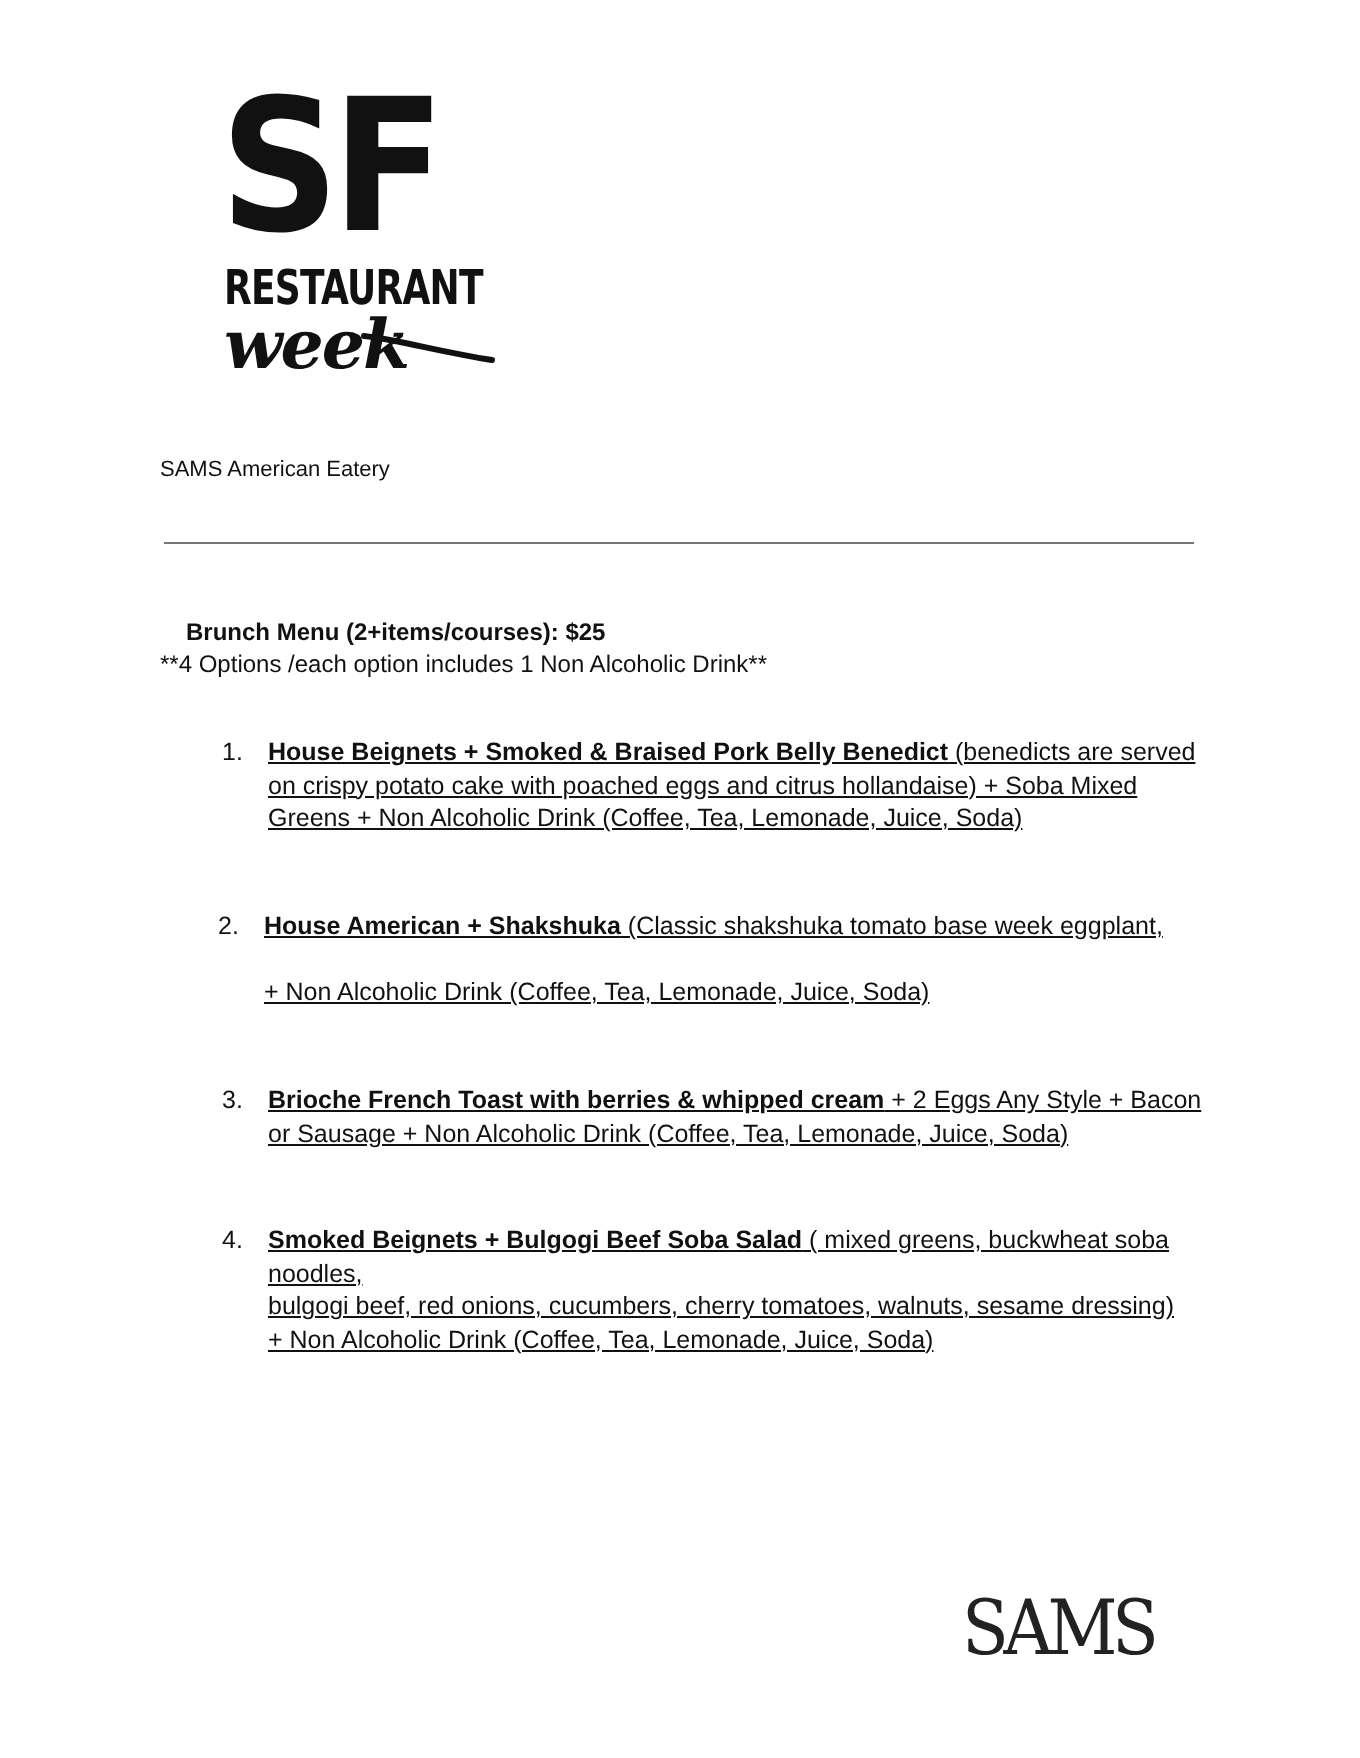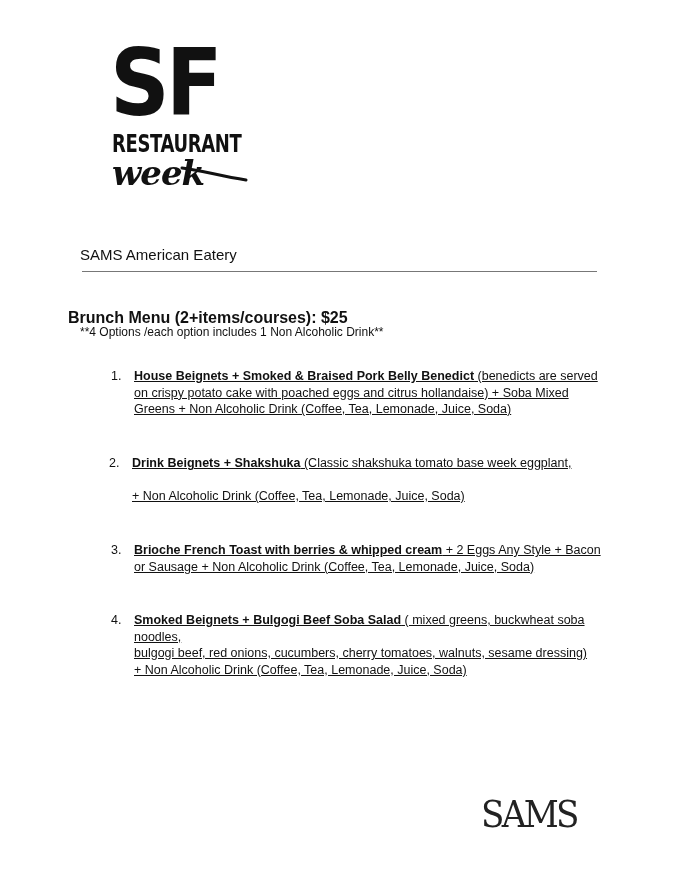--- a/index.html
+++ b/index.html
@@ -21,23 +21,23 @@
     font-family: "DejaVu Sans", sans-serif; font-weight: bold; font-size: 24px;
     line-height: 1; letter-spacing: -0.5px; transform: scaleX(0.75); transform-origin: left top;
     white-space: nowrap;
   }
   .logo .week {
     position: absolute; left: 2px; top: 112px;
     font-family: "DejaVu Serif", serif; font-style: italic; font-weight: bold;
     font-size: 34px; line-height: 1; letter-spacing: -1px;
   }
   .logo svg.swash { position: absolute; left: 70px; top: 118px; }
-  .restaurant-name { position: absolute; left: 80px; top: 246px; font-size: 15px; }
+  .restaurant-name { position: absolute; left: 80px; top: 229px; font-size: 11px; }
   .divider { position: absolute; left: 82px; top: 271px; width: 515px; height: 1px; background: #777; }
-  .menu-title { position: absolute; left: 68px; top: 309px; font-weight: bold; font-size: 16px; }
+  .menu-title { position: absolute; left: 93px; top: 309px; font-weight: bold; font-size: 12px; }
   .menu-sub { position: absolute; left: 80px; top: 325px; font-size: 12px; }
   .item { position: absolute; left: 111px; width: 500px; font-size: 12.5px; line-height: 16.5px; }
   .item .num { position: absolute; left: 0; top: 0; width: 20px; }
   .item .body { margin-left: 23px; text-decoration: underline; }
   .item b { font-weight: bold; }
   .footer-logo {
     position: absolute; left: 481px; top: 792px;
     font-family: "DejaVu Serif", serif; font-size: 38px; font-weight: normal;
     letter-spacing: -3px; color: #222; transform: scaleX(0.9); transform-origin: left top;
   }
@@ -65,21 +65,21 @@
   <div class="body">
     <b>House Beignets + Smoked &amp; Braised Pork Belly Benedict</b><span> (benedicts are served</span><br>
     <span>on crispy potato cake with poached eggs and citrus hollandaise) + Soba Mixed</span><br>
     <span>Greens + Non Alcoholic Drink (Coffee, Tea, Lemonade, Juice, Soda)</span>
   </div>
 </div>
 
 <div class="item" style="top:455px; left:109px;">
   <span class="num">2.</span>
   <div class="body">
-    <b>Drink Beignets + Shakshuka</b><span> (Classic shakshuka tomato base week eggplant,</span><br>
+    <b>House American + Shakshuka</b><span> (Classic shakshuka tomato base week eggplant,</span><br>
     <br>
     <span>+ Non Alcoholic Drink (Coffee, Tea, Lemonade, Juice, Soda)</span>
   </div>
 </div>
 
 <div class="item" style="top:542px;">
   <span class="num">3.</span>
   <div class="body">
     <b>Brioche French Toast with berries &amp; whipped cream</b><span> + 2 Eggs Any Style + Bacon</span><br>
     <span>or Sausage + Non Alcoholic Drink (Coffee, Tea, Lemonade, Juice, Soda)</span>

